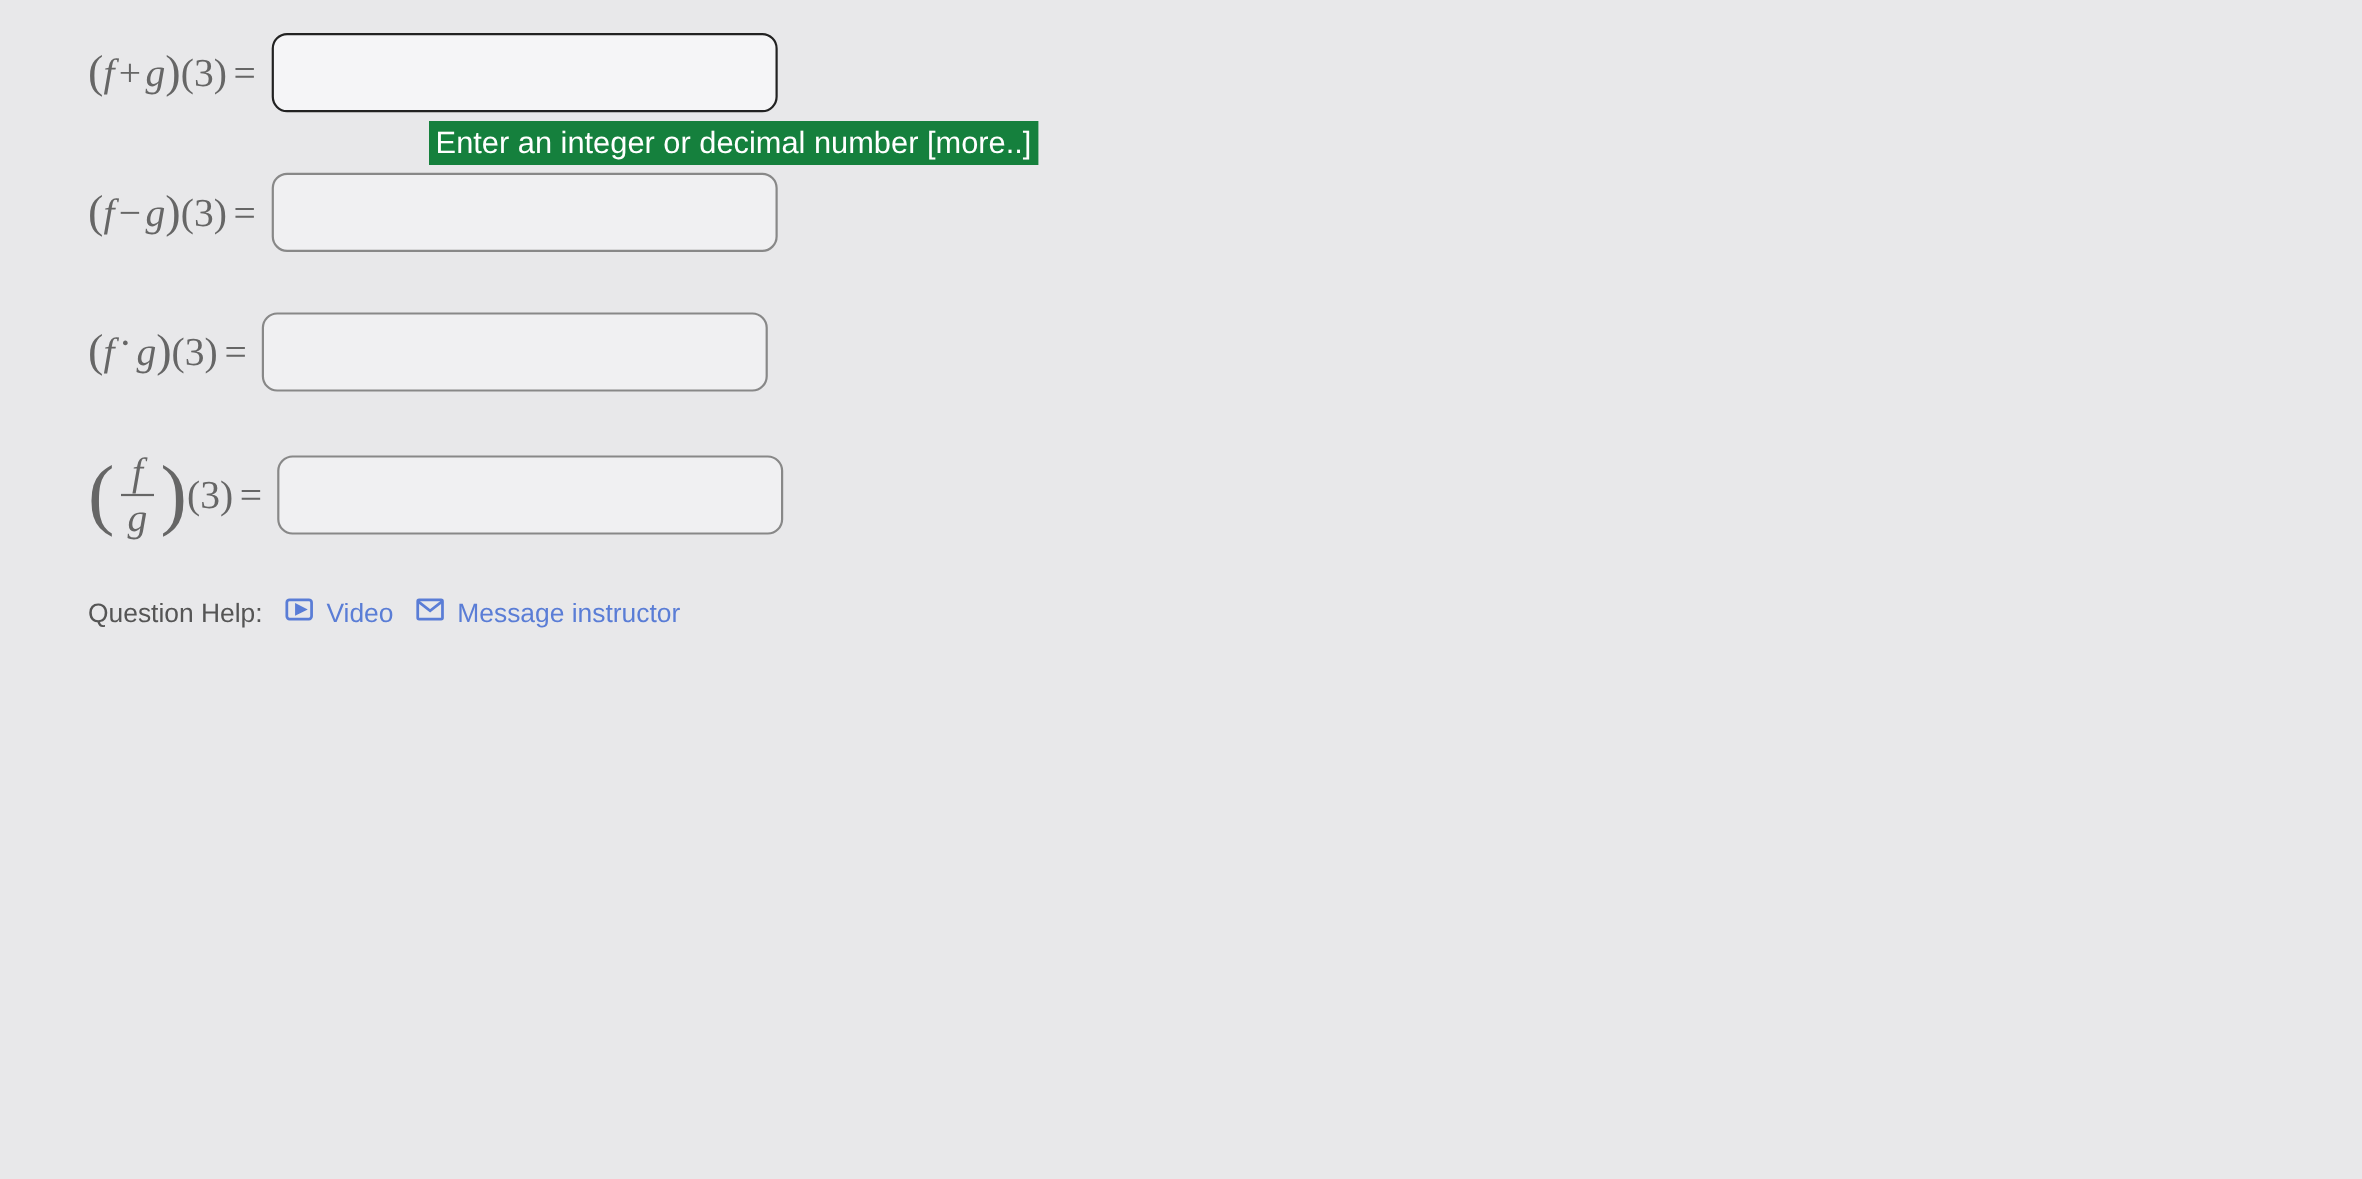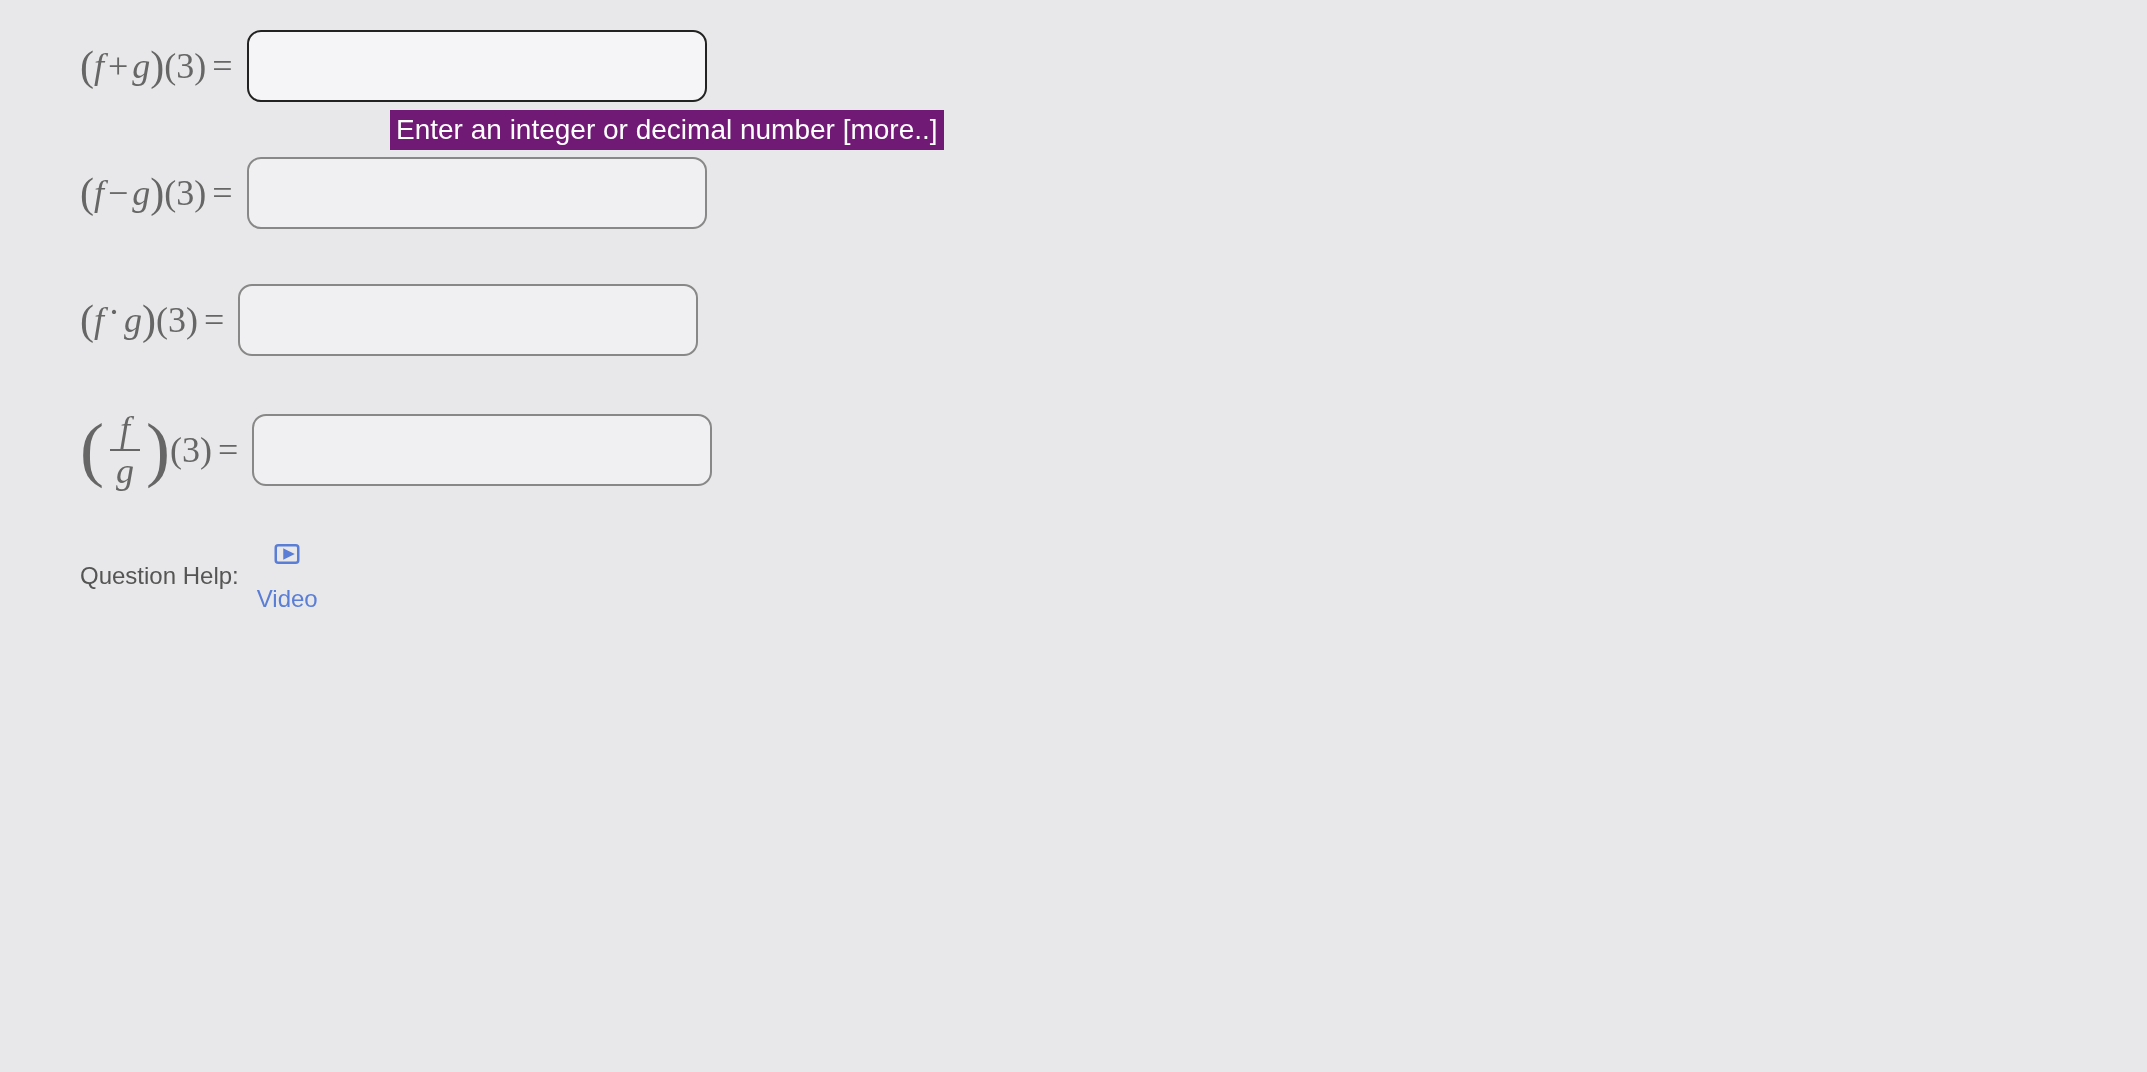--- a/index.html
+++ b/index.html
@@ -81,21 +81,21 @@
       color: #333;
     }
     .answer-input.focused {
       border: 2px solid #222;
       background: #f5f5f7;
     }
     .hint-box {
       position: absolute;
       left: 310px;
       top: 80px;
-      background: #701a75;
+      background: #15803d;
       color: #fff;
       font-family: Arial, sans-serif;
       font-size: 28px;
       padding: 4px 6px;
       white-space: nowrap;
       font-style: normal;
     }
     .help-row {
       font-family: Arial, sans-serif;
       font-size: 24px;
@@ -105,21 +105,20 @@
       gap: 18px;
       margin-top: 32px;
     }
     .help-link {
       display: inline-flex;
       align-items: center;
       gap: 10px;
       color: #5a7dd6;
       text-decoration: none;
       cursor: pointer;
-      flex-direction: column;
     }
     .help-link svg {
       width: 30px;
       height: 30px;
     }
     .op {
       font-style: normal;
       margin: 0 4px;
     }
   </style>
@@ -191,13 +190,22 @@
     <span>
       <svg viewBox="0 0 24 24" fill="none" stroke="#5a7dd6" stroke-width="2">
         <rect x="3" y="5" width="18" height="14" rx="2"></rect>
         <polygon points="10,9 16,12 10,15" fill="#5a7dd6"></polygon>
       </svg>
     </span>
     <span>Video</span>
   </a>
 
 
+  <a class="help-link">
+    <span>
+      <svg viewBox="0 0 24 24" fill="none" stroke="#5a7dd6" stroke-width="2">
+        <rect x="3" y="5" width="18" height="14" rx="1"></rect>
+        <polyline points="3,6 12,13 21,6"></polyline>
+      </svg>
+    </span>
+    <span>Message instructor</span>
+  </a>
 </div>
 
 </body></html>

